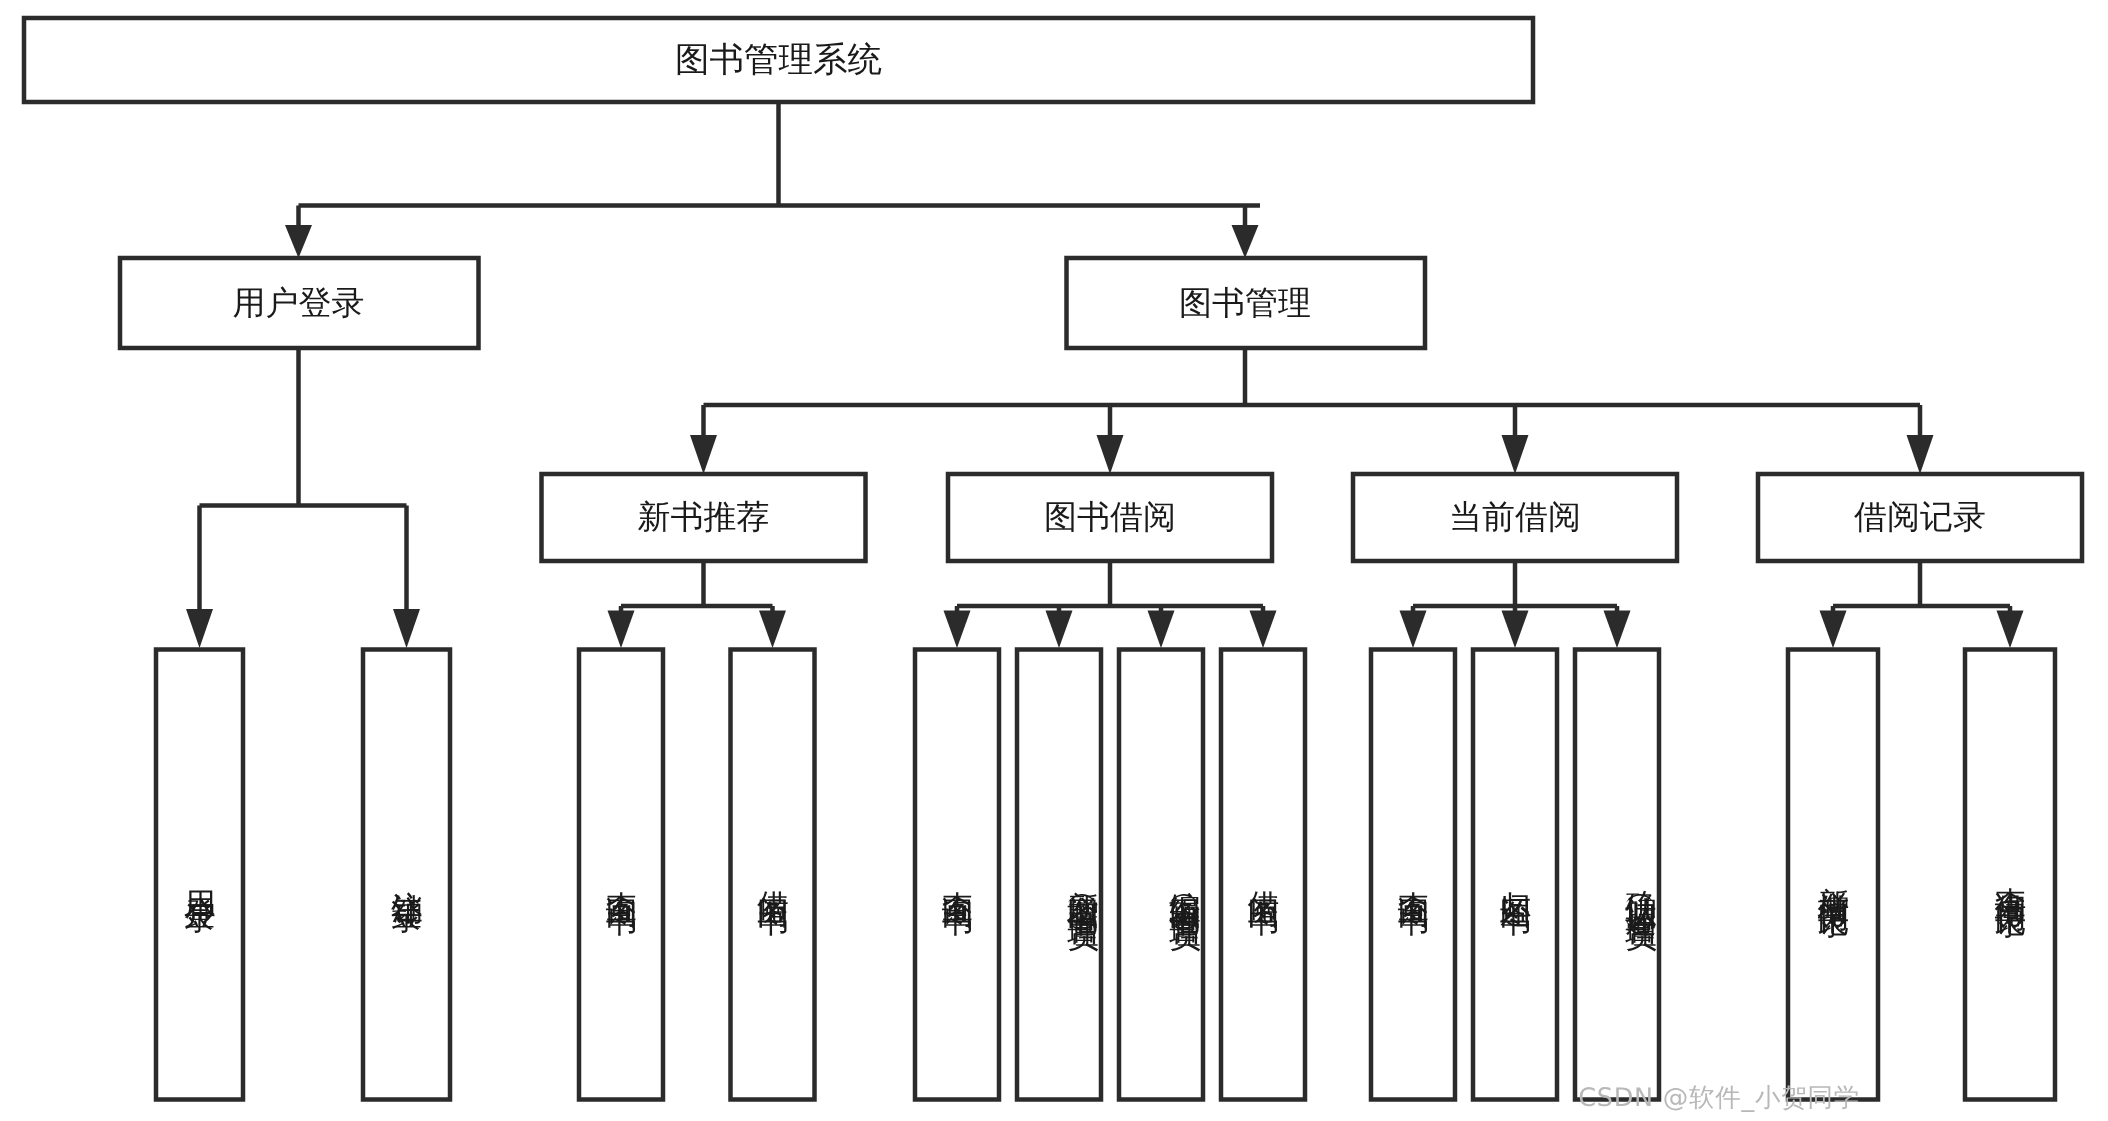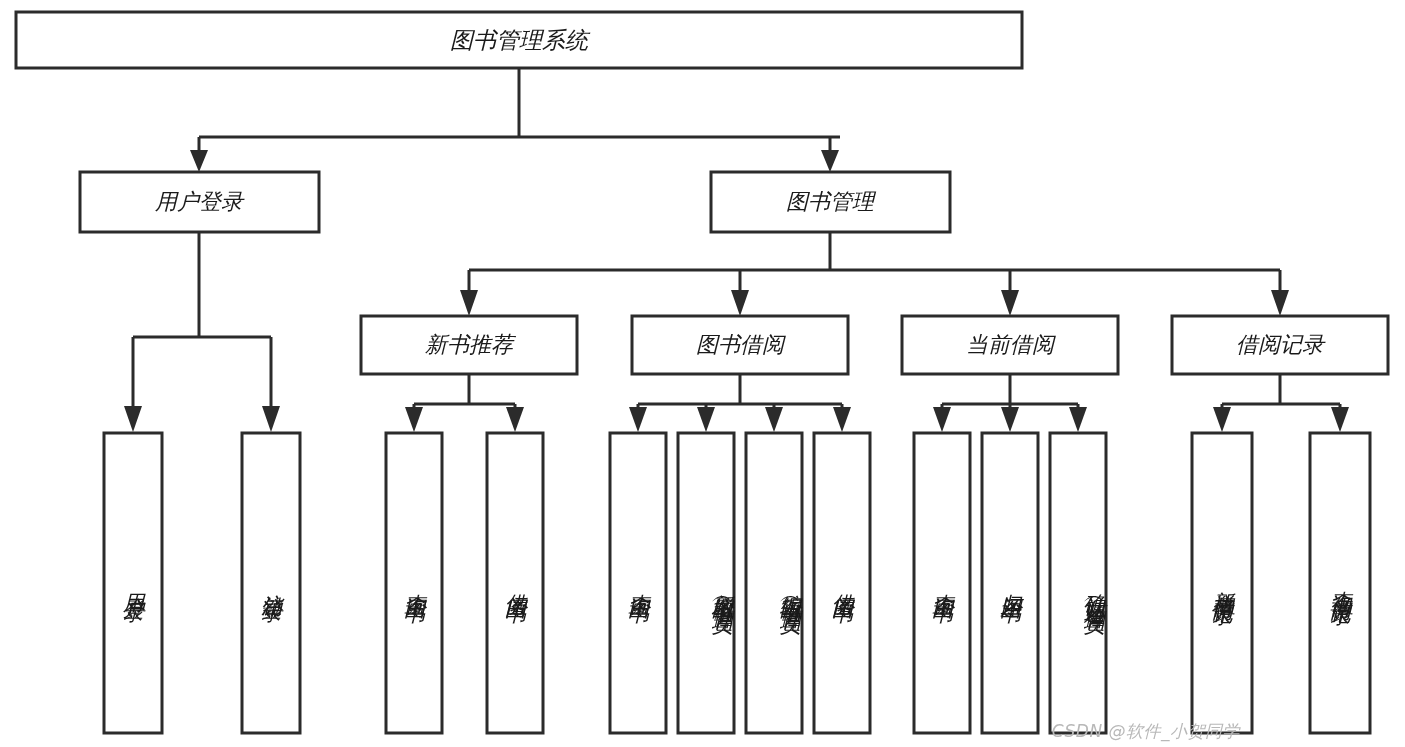--- a/index.html
+++ b/index.html
@@ -12,21 +12,20 @@
     font-family: "Liberation Sans", "DejaVu Sans", sans-serif;
     width: 1405px;
     height: 747px;
     overflow: hidden;
   }
   #diagram-root {
     position: relative;
     width: 1254px;
     height: 747px;
     background: #ffffff;
-    font-style: italic;
   }
   svg#tree-svg {
     position: absolute;
     top: 0;
     left: 0;
     width: 1405px;
     height: 747px;
     display: block;
   }
   .node-rect {

